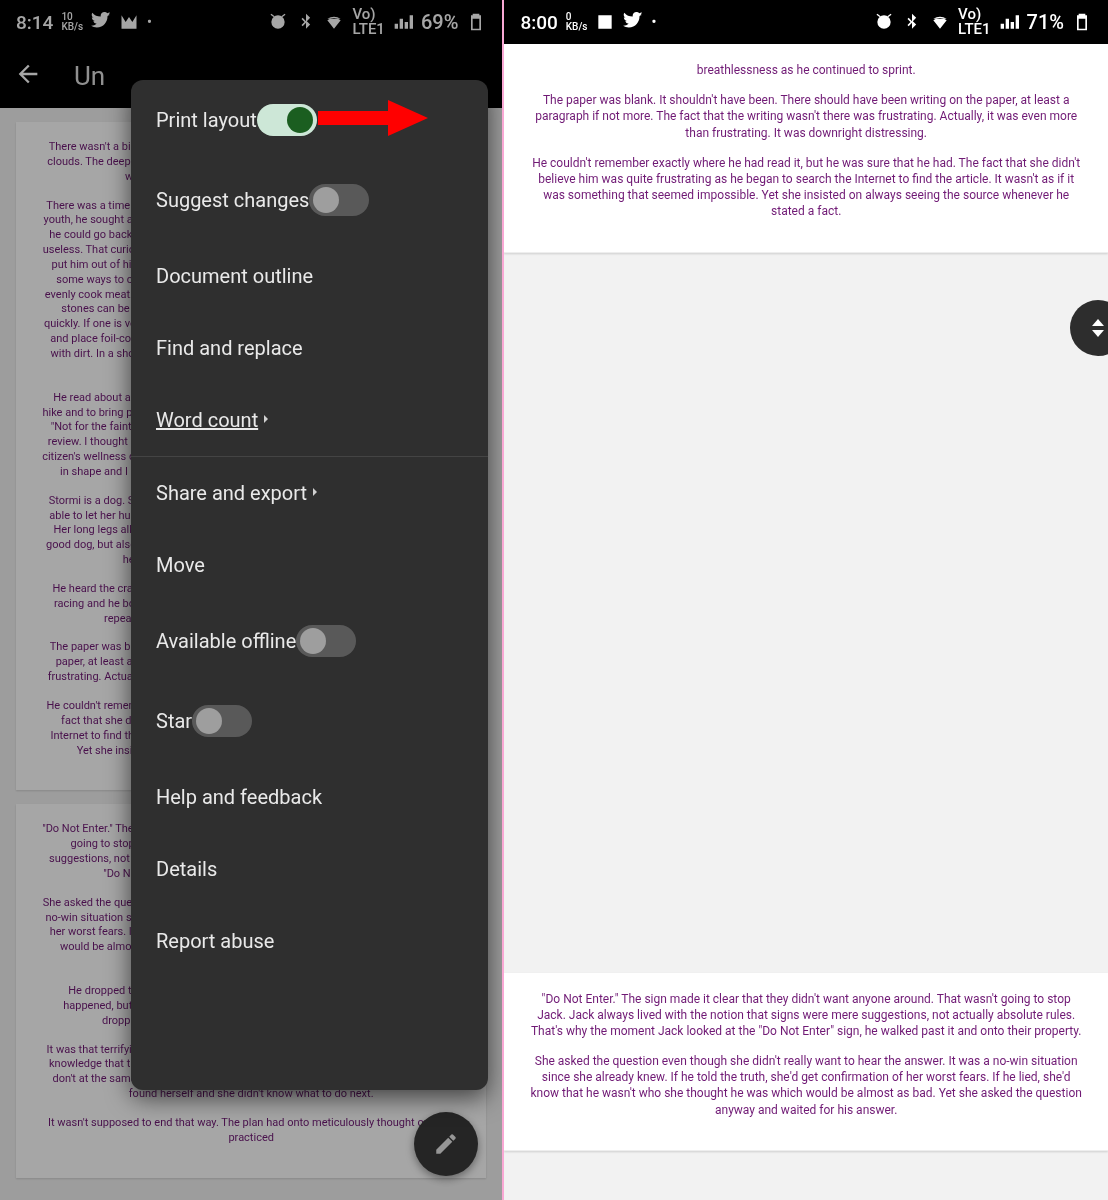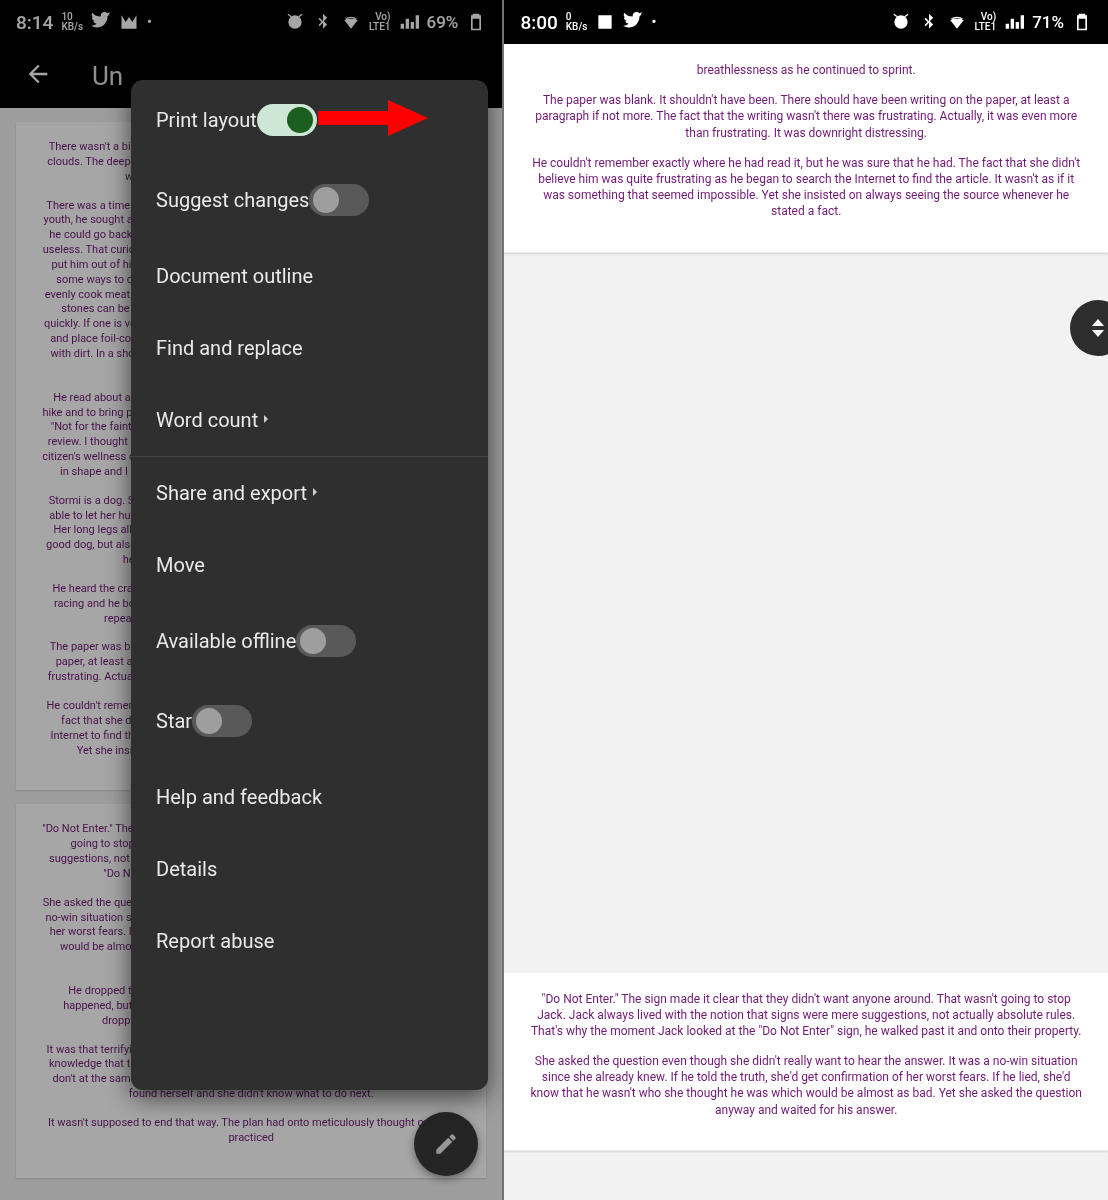--- a/index.html
+++ b/index.html
@@ -1,33 +1,33 @@
 <!DOCTYPE html>
 <html><head>
 <meta charset="utf-8">
 <style>
   * { margin:0; padding:0; box-sizing:border-box; font-family:Roboto,Arial,sans-serif; }
   body { width:1108px; height:1200px; background:#000; display:flex; overflow:hidden; }
   .screen { position:relative; height:1200px; background:#fff; overflow:hidden; }
-  .screen.left  { width:528px; border-right:2px solid #737373; }
+  .screen.left  { width:528px; border-right:2px solid #f9a8d4; }
   .screen.right { width:632px; }
 
   
   .status-bar { height:44px; background:#000; color:#fff; display:flex;
                 align-items:center; justify-content:space-between; padding:0 16px; font-size:19px; font-weight:500; }
   .status-left, .status-right { display:flex; align-items:center; gap:8px; }
   .kbs { font-size:10px; line-height:1; }
   .kbs span { display:block; }
   .sicon { width:20px; height:20px; display:inline-flex; align-items:center; justify-content:center; }
   .sicon svg { width:100%; height:100%; fill:#fff; }
-  .lte { font-size:10px; line-height:1; text-align:right; }
-  .batpct { font-size:17px; }
-
-  
-  .app-header { height:64px; background:#000; color:#fff; display:flex; align-items:center; padding:0 24px; gap:40px; }
+  .lte { font-size:15px; line-height:1; text-align:left; }
+  .batpct { font-size:20px; }
+
+  
+  .app-header { height:64px; background:#000; color:#fff; display:flex; align-items:center; padding:0 14px; gap:32px; }
   .back-btn svg { width:28px; height:28px; fill:#fff; }
   .docname { font-size:26px; color:#ddd; }
 
   
   .doc-surface { position:absolute; left:0; right:0; bottom:0; background:#f2f2f2; overflow:hidden; }
   .left .doc-surface  { top:108px; }
   .right .doc-surface { top:44px; }
   .page { background:#fff; margin:14px 16px; padding:18px 26px; box-shadow:0 1px 2px rgba(0,0,0,.15);  }
   .right .page { margin:0; border-bottom:1px solid #eee; }
   .right .page.gap { margin-top:720px; }
@@ -41,21 +41,21 @@
 
   
   .dim { position:absolute; inset:0; background:rgba(0,0,0,.35); }
 
   
   .menu { position:absolute; top:80px; right:14px; left:131px; bottom:110px; background:#2f2f2f;
           border-radius:12px; box-shadow:0 8px 24px rgba(0,0,0,.6); color:#e9e9e9;
           overflow:hidden; display:flex; flex-direction:column; }
   .menu-item { display:flex; align-items:center; 
                padding:24px 25px; font-size:20px; }
-  .menu-item.divider { border-bottom:1px solid #444; }
+  .menu-item.divider { border-bottom:1px solid #444;text-decoration:underline; }
   .chev svg { width:16px; height:16px; fill:#d0d0d0; }
   .toggle { width:60px; height:32px; border-radius:32px; background:#595959; position:relative; flex-shrink:0; }
   .toggle.off .knob { left:4px;  background:#9e9e9e; }
   .toggle .knob { position:absolute; top:3px; width:26px; height:26px; border-radius:50%; }
   .toggle.on { background:#cde7d7; }
   .toggle.on .knob { right:4px; background:#1b5e20; }
 
   
   .arrow { position:absolute; top:100px; left:318px; width:110px; height:36px; pointer-events:none; }
   .arrow svg { width:100%; height:100%; }

